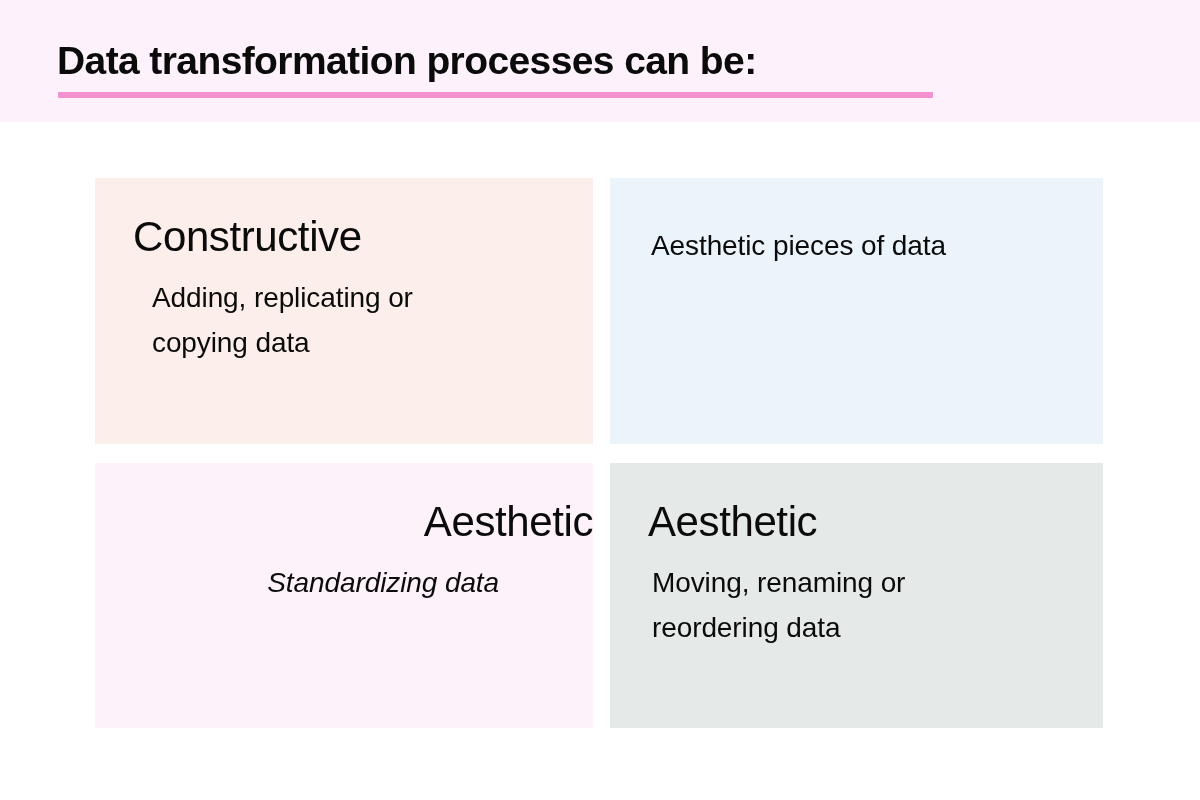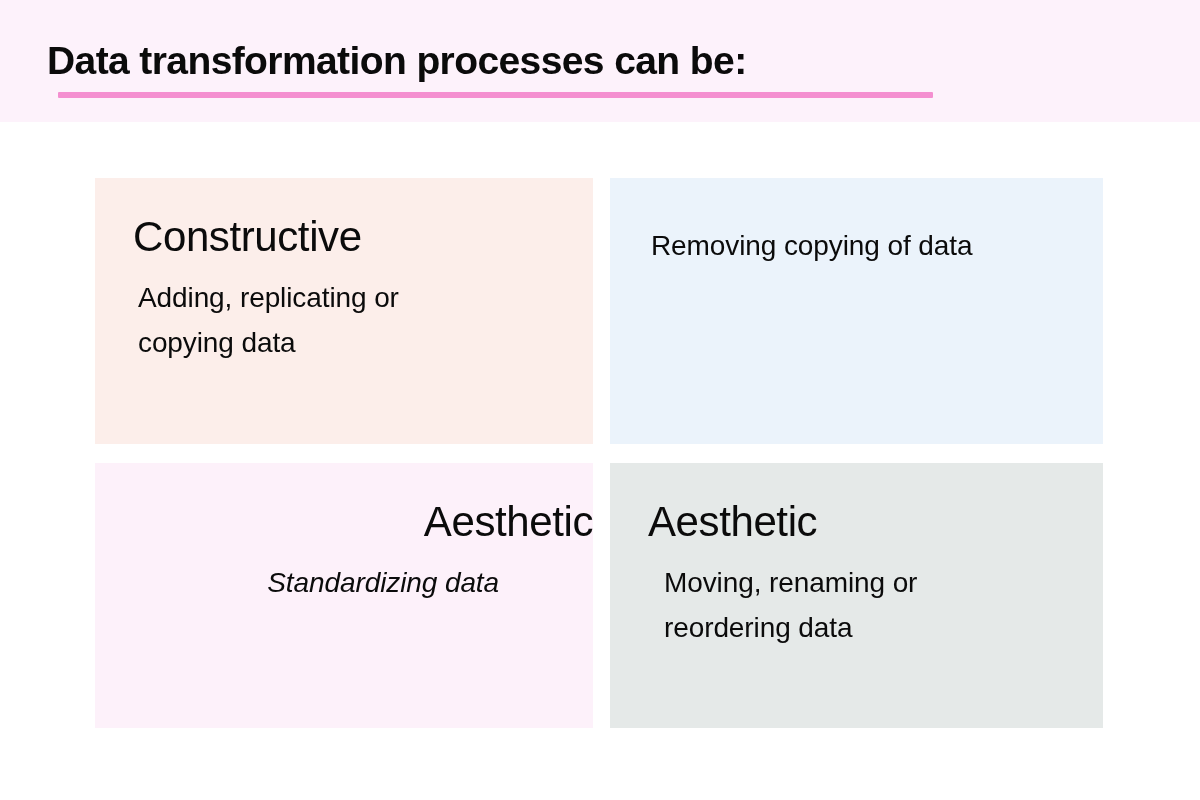--- a/index.html
+++ b/index.html
@@ -21,21 +21,21 @@
   .header-band {
     position: absolute;
     left: 0;
     top: 0;
     width: 1200px;
     height: 122px;
     background: #fdf2fb;
   }
   .header-title {
     position: absolute;
-    left: 47px;
+    left: 57px;
     top: 36px;
     font-size: 39px;
     font-weight: bold;
     letter-spacing: -0.6px;
     line-height: 50px;
     color: #0b0b0b;
     white-space: nowrap;
   }
   .header-underline {
     position: absolute;
@@ -81,45 +81,45 @@
     font-weight: 500;
     line-height: 45px;
     letter-spacing: -0.1px;
     color: #0b0b0b;
     margin: 0;
     margin-top: 12px;
     max-width: 360px;
   }
   
   .card--constructive { background: #fceeea; }
-  .card--constructive .card-body { margin-left: 5px; }
+  .card--constructive .card-body { margin-left: 19px; }
   .card--destructive  { background: #ebf3fb; }
   .card--destructive  .card-body { margin-left: 3px; max-width: 420px; }
   .card--aesthetic    { background: #fdf1fa; text-align: right; }
   .card--aesthetic    .card-body { margin-left: 6px; font-style: italic; }
   .card--structural   { background: #e5e9e8; }
-  .card--structural   .card-body { margin-left: 16px; }
+  .card--structural   .card-body { margin-left: 4px; }
 </style>
 </head>
 <body>
 
 <div class="header-band">
   <div class="header-title">Data transformation processes can be:</div>
   <div class="header-underline"></div>
 </div>
 
 <div class="card-grid">
 
   <div class="card card--constructive">
     <p class="card-title">Constructive</p>
     <p class="card-body">Adding, replicating or copying data</p>
   </div>
 
   <div class="card card--destructive">
-    <p class="card-body">Removing copying of data</p>
+    <p class="card-body">Aesthetic pieces of data</p>
   </div>
 
   <div class="card card--aesthetic">
     <p class="card-title">Aesthetic</p>
     <p class="card-body">Standardizing data</p>
   </div>
 
   <div class="card card--structural">
     <p class="card-title">Aesthetic</p>
     <p class="card-body">Moving, renaming or reordering data</p>

